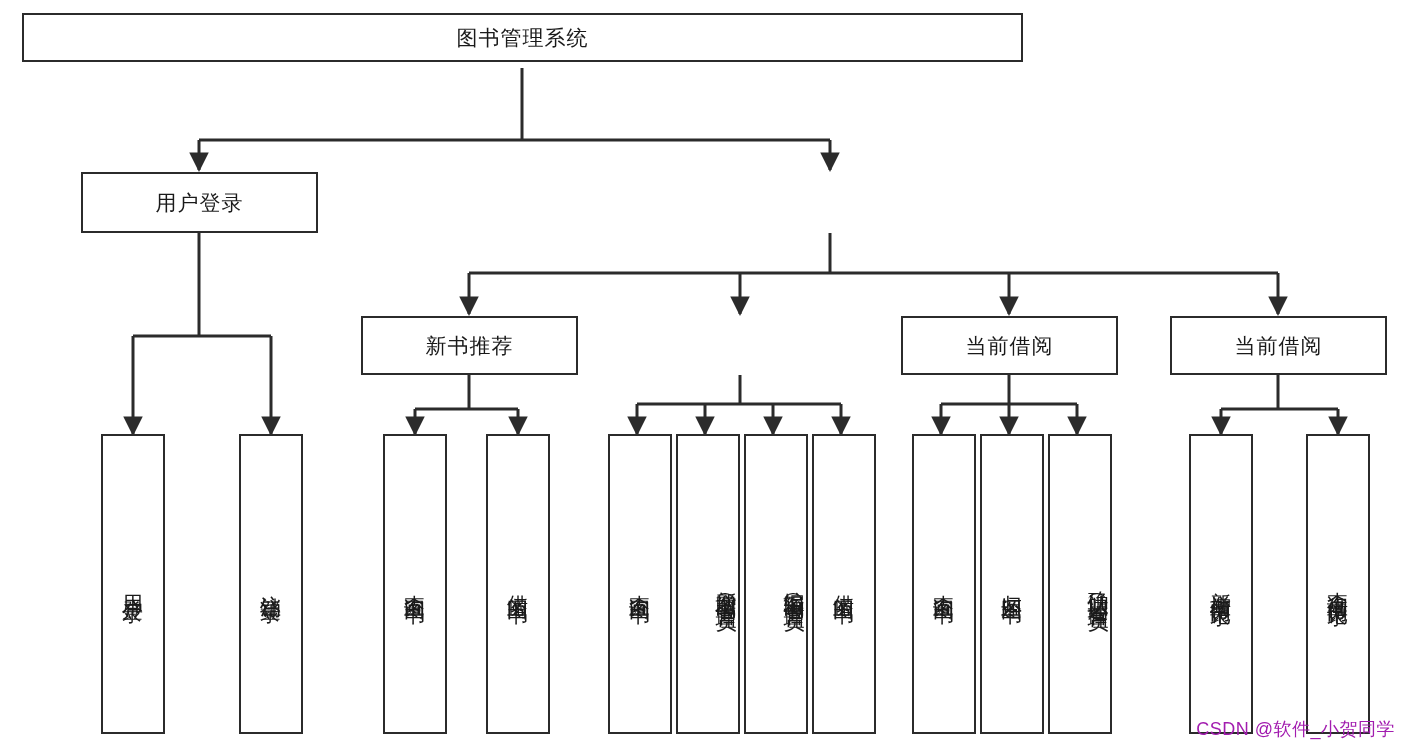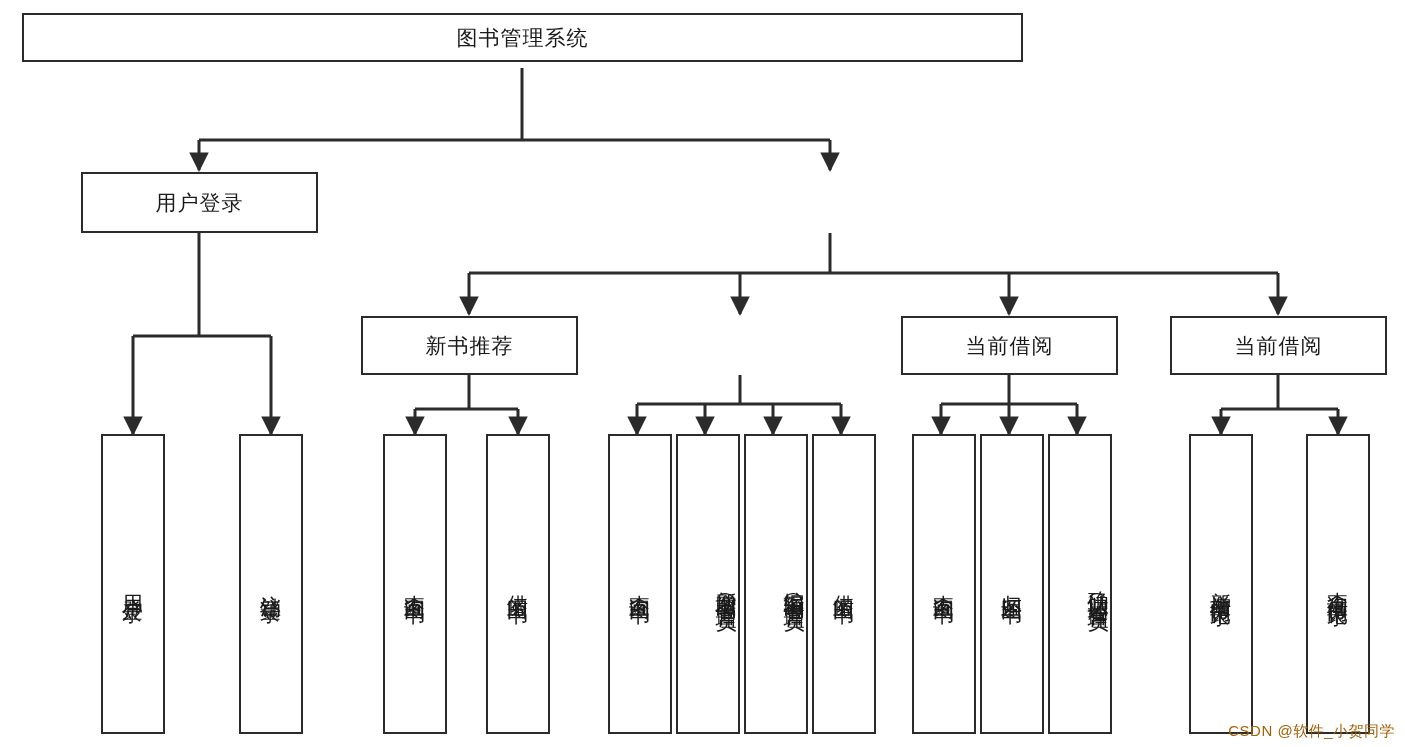--- a/index.html
+++ b/index.html
@@ -56,22 +56,22 @@
     align-items: center;
     padding-top: 0;
   }
   .node-label {
     display: block;
   }
   .watermark {
     position: absolute;
     right: 10px;
     bottom: 6px;
-    font-size: 15px;
-    color: #a16207;
+    font-size: 18px;
+    color: #a21caf;
     letter-spacing: 0.5px;
     white-space: nowrap;
   }
 </style>
 </head>
 <body>
 
 <div id="diagram">
 
   <svg id="connectors" viewBox="0 0 1405 747" xmlns="http://www.w3.org/2000/svg">

